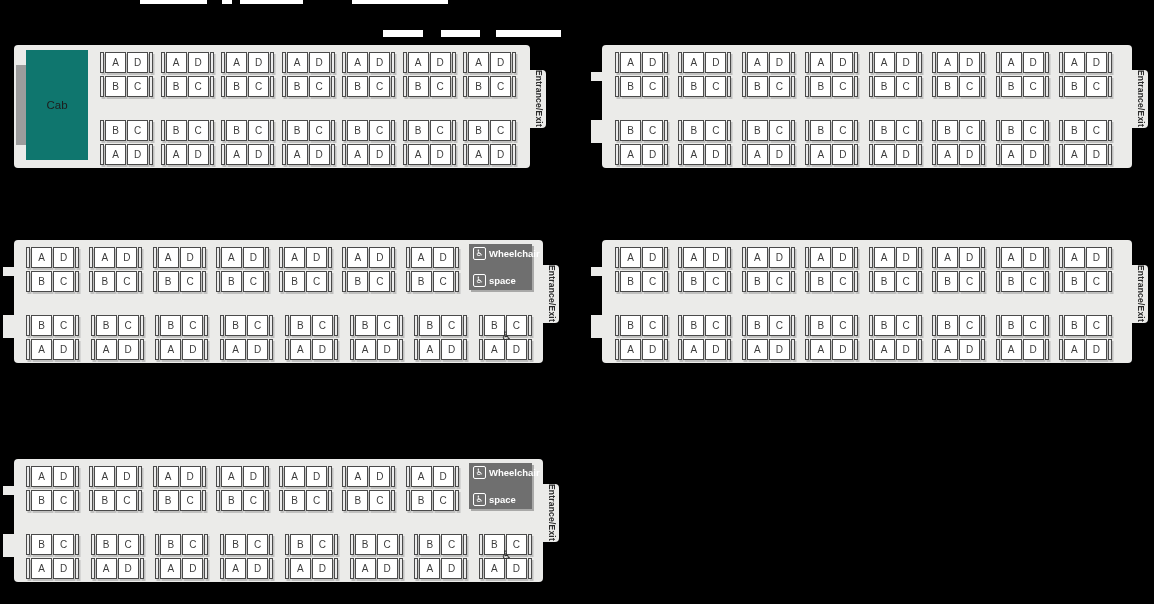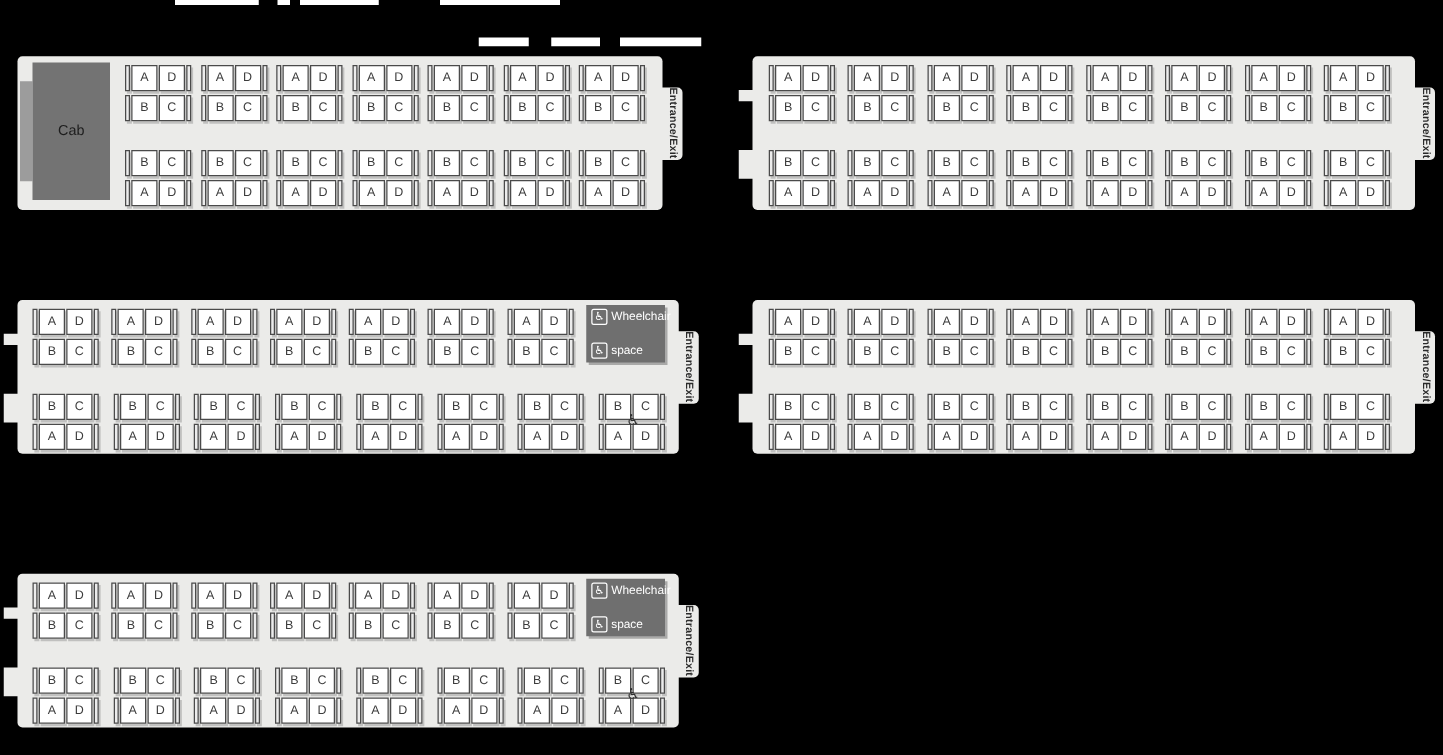--- a/index.html
+++ b/index.html
@@ -10,21 +10,21 @@
 
   .carriage{position:absolute;background:#ebebe9;border-radius:4px;}
   .door-tab{position:absolute;right:-16px;top:25px;width:17px;height:58px;background:#ebebe9;border-radius:0 4px 4px 0;}
   .entrance-label{position:absolute;right:-14px;top:25px;height:60px;writing-mode:vertical-rl;
     font-size:8.5px;font-weight:bold;color:#2a2a2a;letter-spacing:.2px;white-space:nowrap;
     display:flex;align-items:center;}
   .gangway-tab{position:absolute;left:-11px;width:12px;background:#ebebe9;}
   .gangway-tab.t1{top:27px;height:9px;}
   .gangway-tab.t2{top:75px;height:23px;}
 
-  .cab{position:absolute;left:12px;top:5px;width:62px;bottom:8px;background:#737373;
+  .cab{position:absolute;left:12px;top:5px;width:62px;bottom:8px;background:#0f766e;
     display:flex;align-items:center;justify-content:center;}
   .cab-tab{position:absolute;left:2px;top:20px;width:10px;height:80px;background:#9c9c9c;}
   .cab-label{font-size:11.5px;color:#1d1d1d;}
 
   .seat-area{position:absolute;display:flex;justify-content:space-between;height:45px;}
   .seat-area.upper{top:7px;}
   .seat-area.lower{top:75px;}
 
   .group{display:flex;flex-direction:column;gap:3px;position:relative;}
   .pair-row{display:flex;gap:1px;}
@@ -35,21 +35,21 @@
     box-shadow:1.5px 2px 0 rgba(0,0,0,0.18);}
 
   .wc-seat-marker{position:absolute;left:22px;top:15px;font-size:12px;line-height:12px;color:#2f2f2f;z-index:2;}
 
   .wc-box{width:63px;height:46px;box-sizing:border-box;margin-top:-3px;background:#6f6f6f;
     padding:3px 2px 3px 4px;display:flex;flex-direction:column;justify-content:space-between;
     box-shadow:2px 2px 0 rgba(0,0,0,0.28);}
   .wc-row{display:flex;align-items:center;gap:3px;}
   .wc-icon{width:13px;height:13px;box-sizing:border-box;border:1px solid #fff;border-radius:2px;
     color:#fff;font-size:9px;line-height:11px;text-align:center;flex:0 0 auto;}
-  .wc-text{color:#fff;font-size:9.5px;font-weight:normal;white-space:nowrap;line-height:10px;}
+  .wc-text{color:#fff;font-size:9.5px;font-weight:bold;white-space:nowrap;line-height:10px;}
 </style>
 </head>
 <body>
 
 <div id="canvas">
     <div class="decor-strip" style="left: 140px; top: 0px; width: 67px; height: 4px;"></div>
     <div class="decor-strip" style="left: 222px; top: 0px; width: 10px; height: 4px;"></div>
     <div class="decor-strip" style="left: 240px; top: 0px; width: 63px; height: 4px;"></div>
     <div class="decor-strip" style="left: 352px; top: 0px; width: 96px; height: 4px;"></div>
     <div class="decor-strip" style="left: 383px; top: 30px; width: 40px; height: 7px;"></div>

